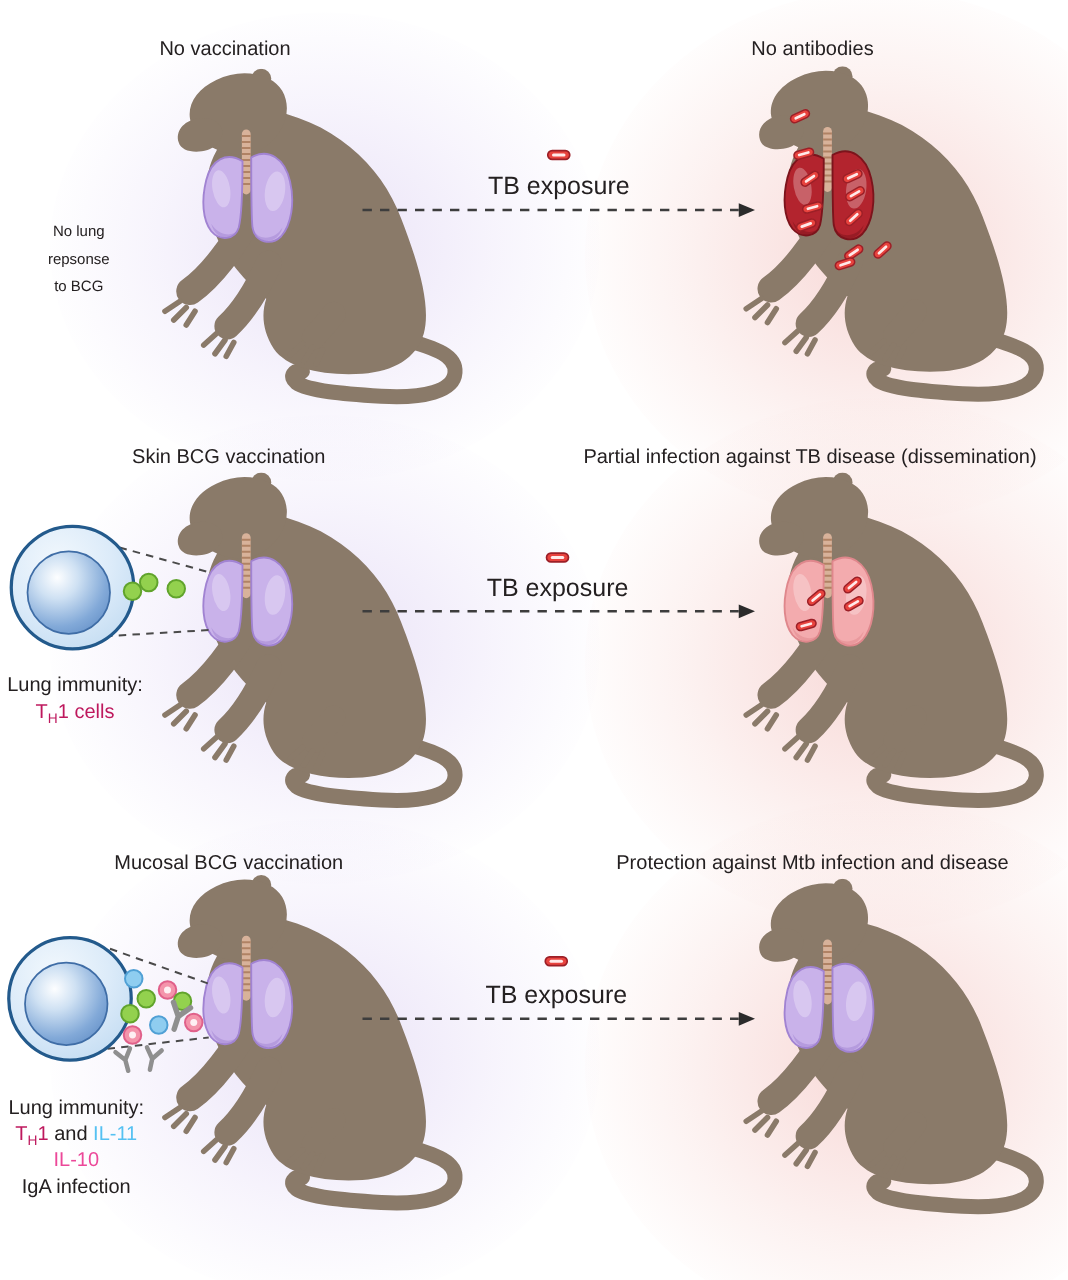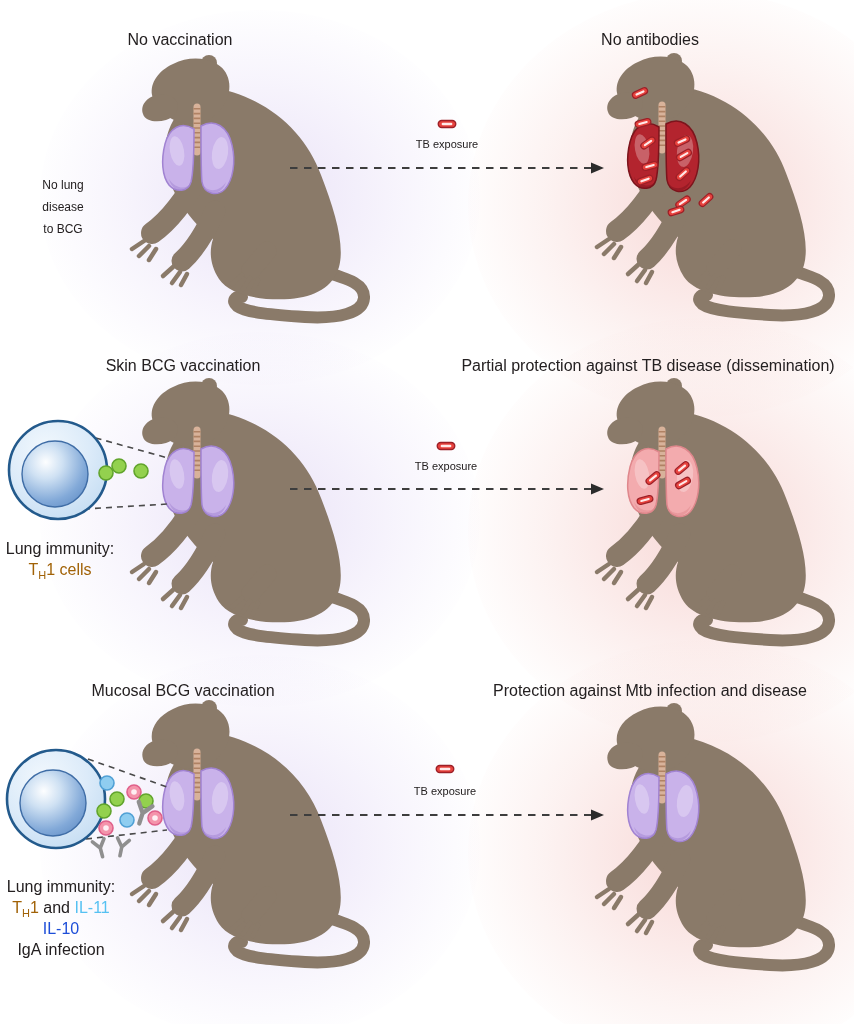--- a/index.html
+++ b/index.html
@@ -5,24 +5,24 @@
   html,body{margin:0;padding:0;background:#ffffff;}
   .canvas{position:relative;width:854px;height:1024px;background:#ffffff;overflow:hidden;
           font-family:"Liberation Sans","DejaVu Sans",sans-serif;color:#242021;}
   .glow{position:absolute;border-radius:50%;}
   .glow-purple{background:radial-gradient(ellipse at center, rgba(222,211,243,0.65) 0%, rgba(236,229,249,0.40) 45%, rgba(255,255,255,0) 74%);}
   .glow-pink{background:radial-gradient(ellipse at center, rgba(247,212,210,0.90) 0%, rgba(250,230,228,0.50) 48%, rgba(255,255,255,0) 75%);}
   .abs{position:absolute;}
   .title{position:absolute;transform:translateX(-50%);white-space:nowrap;font-size:16px;line-height:20px;text-align:center;}
   .side-label{position:absolute;transform:translateX(-50%);font-size:12px;line-height:22px;text-align:center;white-space:nowrap;}
   .imm-label{position:absolute;transform:translateX(-50%);font-size:16px;line-height:21px;text-align:center;white-space:nowrap;}
-  .tb-label{position:absolute;transform:translateX(-50%);font-size:11px;white-space:nowrap;}
-  .c-green{color:#a16207;}
+  .tb-label{position:absolute;transform:translateX(-50%);font-size:20px;white-space:nowrap;}
+  .c-green{color:#be185d;}
   .c-blue{color:#55c1f2;}
-  .c-pink{color:#1d4ed8;}
+  .c-pink{color:#ec4899;}
   sub{font-size:11px;line-height:0;}
   
   .lungs-healthy{--lung:#c9b2ea;--lungEdge:#a183d2;}
   .lungs-diseased{--lung:#b3242e;--lungEdge:#7c141c;}
   .lungs-partial{--lung:#f3abae;--lungEdge:#df878c;}
   .dot-g{fill:#93d14e;stroke:#61a42c;stroke-width:1.6;}
   .dot-p{fill:#f494ab;stroke:#e0608a;stroke-width:1.6;}
   .dot-b{fill:#8fcdf0;stroke:#50a0d5;stroke-width:1.6;}
 </style>
 </head>
@@ -106,21 +106,21 @@
 
   <svg class="abs" width="300" height="280" viewBox="0 0 300 280" style="left:125px;top:55px">
     <use href="#monkey-shape"></use>
     <g class="lungs-healthy">
         <use href="#lungs-shape"></use>
       </g>
   </svg>
 
   <div class="side-label" style="left:63px;top:174px">
     <div>No lung</div>
-    <div>disease</div>
+    <div>repsonse</div>
     <div>to BCG</div>
   </div>
 
   <svg class="abs" width="32" height="16" viewBox="0 0 32 16" style="left:431px;top:116px">
     <use href="#rod-shape" transform="translate(16,8) scale(1.1)"></use>
   </svg>
   <div class="tb-label" style="left:447px;top:138px">TB exposure</div>
   <svg class="abs" width="322" height="14" viewBox="0 0 322 14" style="left:288px;top:161px">
     <use href="#arrow-shape"></use>
   </svg>
@@ -139,21 +139,21 @@
       <use href="#rod-shape" transform="translate(94,102) rotate(-30)"></use>
       <use href="#rod-shape" transform="translate(55,127) rotate(-20)"></use>
       <use href="#rod-shape" transform="translate(93,121) rotate(-42)"></use>
       <use href="#rod-shape" transform="translate(93,149) rotate(-35)"></use>
       <use href="#rod-shape" transform="translate(116,147) rotate(-42)"></use>
       <use href="#rod-shape" transform="translate(86,158) rotate(-18)"></use>
     </g>
   </svg>
 
   <div class="title" style="left:183px;top:356px">Skin BCG vaccination</div>
-  <div class="title" style="left:648px;top:356px">Partial protection against TB disease (dissemination)</div>
+  <div class="title" style="left:648px;top:356px">Partial infection against TB disease (dissemination)</div>
 
   <svg class="abs" width="300" height="280" viewBox="0 0 300 280" style="left:125px;top:378px">
     <use href="#monkey-shape"></use>
     <g class="lungs-healthy">
         <use href="#lungs-shape"></use>
       </g>
   </svg>
 
   <svg class="abs" width="190" height="140" viewBox="0 0 190 140" style="left:0px;top:405px">
     <g stroke="#4a4a4a" stroke-width="1.6" stroke-dasharray="6 5">

